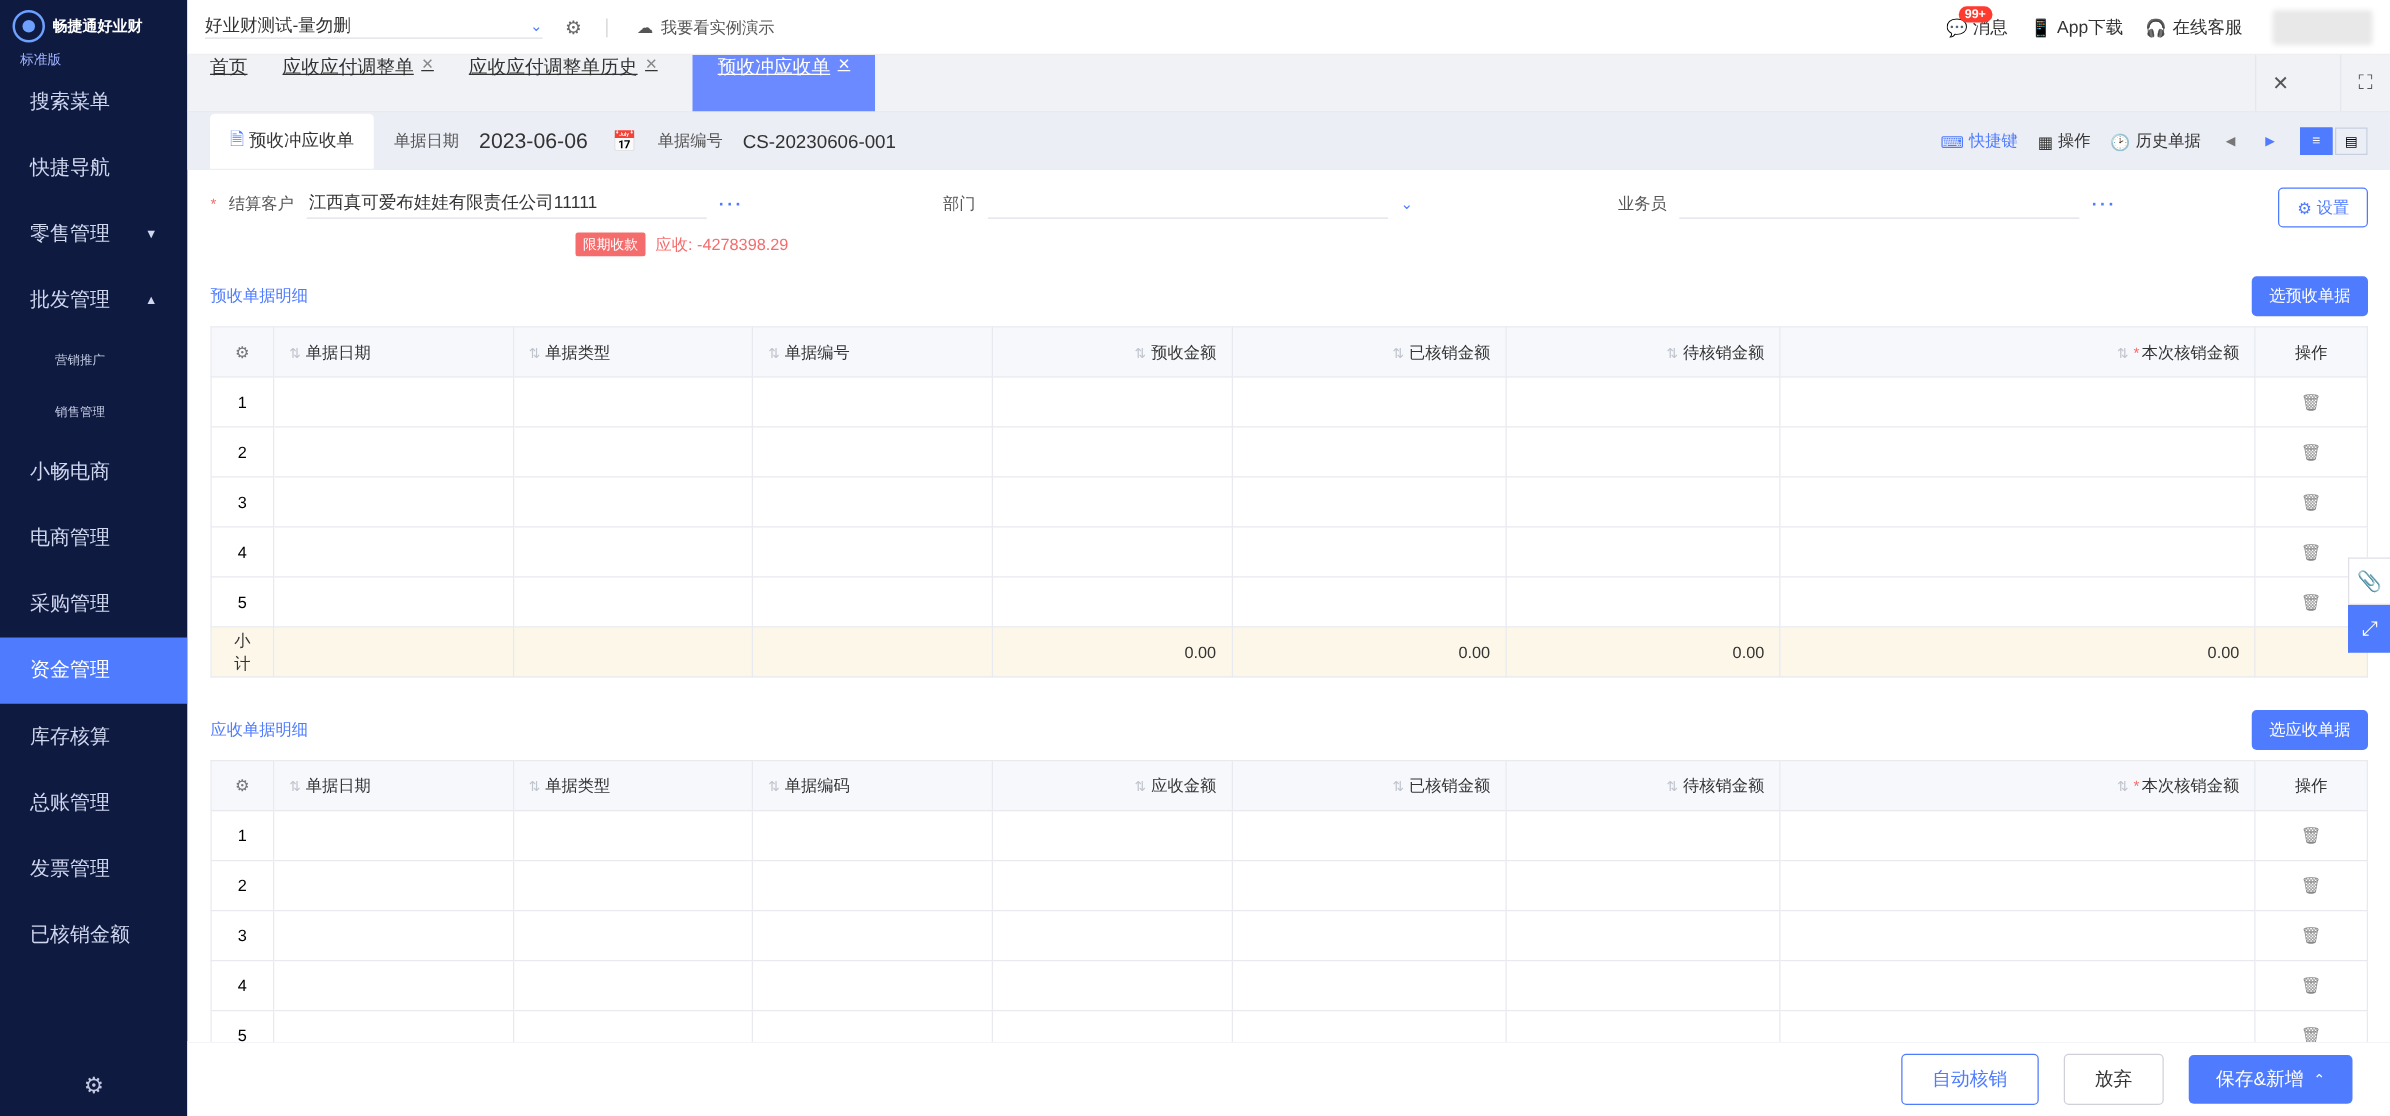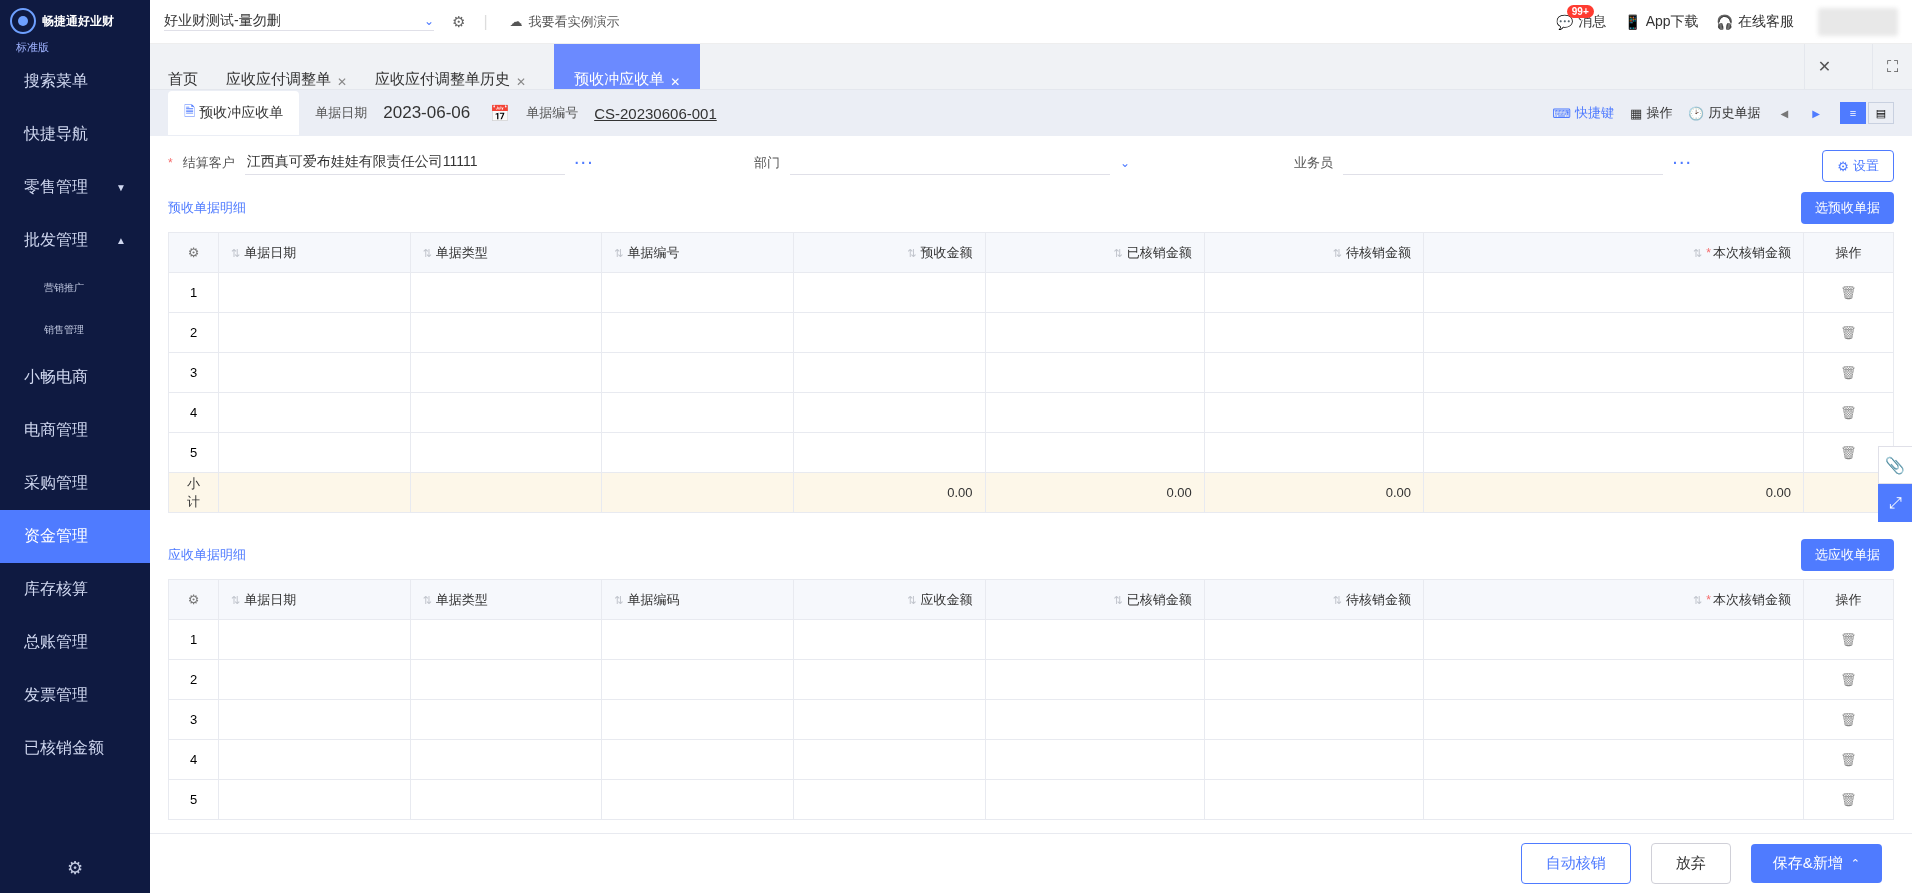--- a/index.html
+++ b/index.html
@@ -30,35 +30,35 @@
 .project-name .chev { color:#4f7bff; font-size:12px;}
 .top-gear { color:#666; font-size:15px; }
 .demo-link { color:#555; font-size:13px; display:flex; align-items:center; gap:6px; margin-left:4px;}
 .top-spacer { flex:1; }
 .top-icon { display:flex; align-items:center; gap:4px; color:#333; font-size:14px; cursor:pointer; position:relative;}
 .badge99 { position:absolute; top:-8px; left:10px; background:#ff3b30; color:#fff; font-size:10px; padding:1px 5px; border-radius:8px; font-weight:bold;}
 .avatar-blur { width:80px; height:28px; background:#e8e8e8; border-radius:3px; filter:blur(2px); margin-left:6px;}
 
 
 .tabs { height: 46px; background:#f0f2f5; display:flex; align-items:stretch; padding-left:18px; gap:28px; border-bottom:1px solid #e4e7ed;}
-.tab { display:flex; align-items:flex-end; font-size:15px; color:#333; gap:6px; cursor:pointer;}
+.tab { display:flex; align-items:flex-start; font-size:15px; color:#333; gap:6px; cursor:pointer;text-decoration:underline;}
 .tab .close-x { font-size:12px; color:#888; }
 .tab.active-tab { background:#6b8aff; color:#fff; padding:0 20px; }
 .tab.active-tab .close-x { color:#fff; }
 .tabs-spacer { flex:1; }
 .tab-right { width:40px; display:flex; align-items:center; justify-content:center; border-left:1px solid #e4e7ed; font-size:16px; color:#555; cursor:pointer;}
 
 
 .doc-header { background:#ebeef5; height:46px; display:flex; align-items:center; padding:0 18px; gap:16px;}
 .doc-tab { background:#fff; padding:10px 16px; font-size:14px; color:#333; display:flex; align-items:center; gap:4px; border-radius:4px 4px 0 0;}
 .doc-tab-icon { color:#4f7bff; font-size:14px;}
 .doc-label { font-size:13px; color:#555;}
 .doc-date { font-size:17px; color:#333; margin-right:4px;}
 .calendar-icon { color:#4f7bff; font-size:16px;}
-.doc-no { font-size:15px; color:#333;text-decoration:underline;}
+.doc-no { font-size:15px; color:#333;}
 .doc-spacer { flex:1;}
 .doc-tool { font-size:13px; color:#333; display:flex; align-items:center; gap:4px; cursor:pointer;}
 .doc-tool.blue { color:#4f7bff;}
 .nav-arrow { font-size:10px; color:#777; padding:0 4px; cursor:pointer;}
 .view-toggle { display:flex; gap:2px;}
 .view-btn { width:26px; height:22px; border:1px solid #c8d0e0; display:flex; align-items:center; justify-content:center; font-size:11px; cursor:pointer;}
 .view-btn.active-view { background:#4f7bff; border-color:#4f7bff; color:#fff;}
 
 
 .content { flex:1; overflow:auto; background:#fff; position:relative;}
@@ -270,20 +270,24 @@
           <span class="form-label">业务员</span>
           <input class="form-input" style="">
           <span class="form-dots">···</span>
         </div>
         <div style="flex:1;"></div>
         <div class="settings-btn">
           <span>⚙</span>
           <span>设置</span>
         </div>
       </div>
+      <div class="sub-row">
+        <span class="overdue-tag">限期收款</span>
+        <span class="ar-text">应收: -4278398.29</span>
+      </div>
 
       <div class="section">
         <div class="section-header">
           <span class="section-title">预收单据明细</span>
           <span class="select-btn">选预收单据</span>
         </div>
         <table>
           <thead>
             <tr>
               <th class="gear-th">⚙</th>

